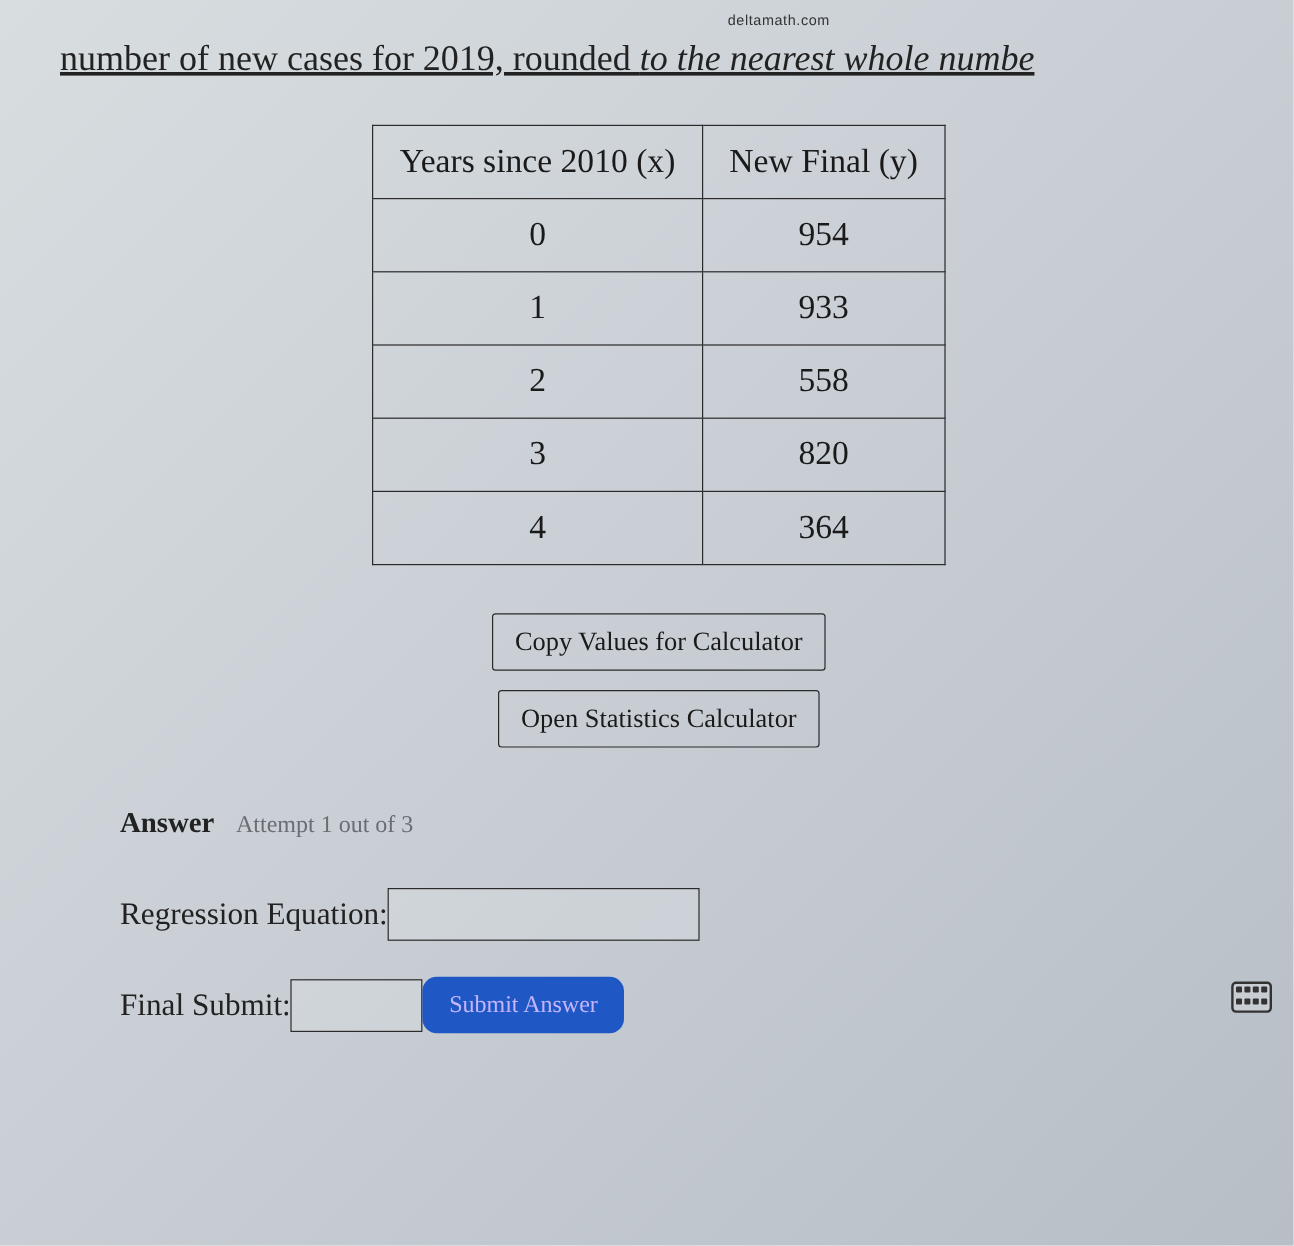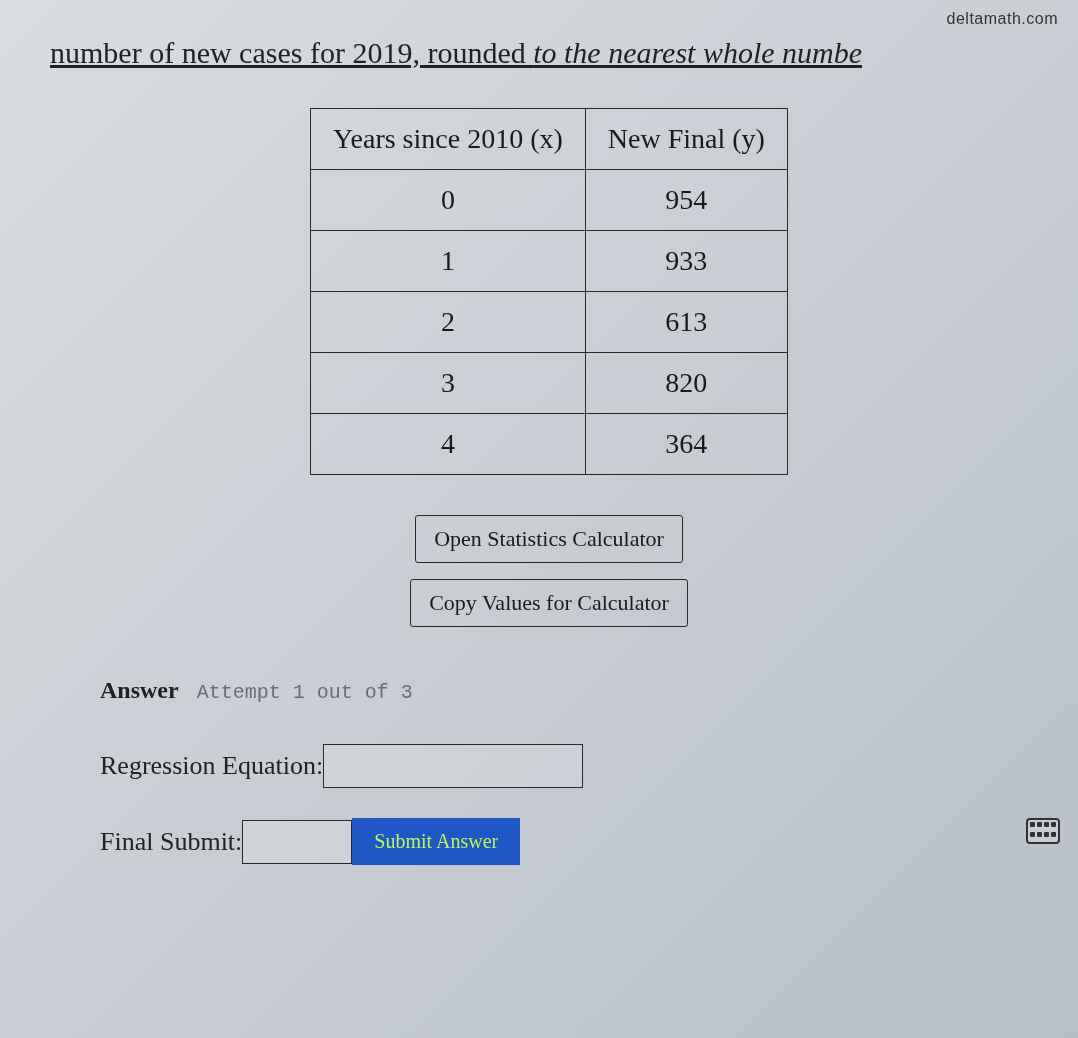--- a/index.html
+++ b/index.html
@@ -11,23 +11,23 @@
     width: 1078px;
     height: 1038px;
     overflow: hidden;
     color: #1a1a1a;
   }
   .page {
     padding: 10px 20px 30px 40px;
   }
   .url-fragment {
     font-family: Arial, sans-serif;
-    font-size: 16px;
+    font-size: 12px;
     color: #333;
-    text-align: right;
+    text-align: center;
     margin-left: 200px;
     margin-bottom: 8px;
     letter-spacing: 0.5px;
   }
   .prompt-text {
     font-size: 30px;
     color: #222;
     margin: 0 0 30px 10px;
     white-space: nowrap;
     text-decoration: underline;
@@ -76,21 +76,21 @@
     margin: 30px 0 40px 60px;
     text-align: center;
   }
   .answer-label {
     font-family: Georgia, serif;
     font-size: 24px;
     font-weight: 700;
     color: #222;
   }
   .attempt-text {
-    font-family: Liberation Mono, monospace;
+    font-family: Liberation Serif, serif;
     font-size: 20px;
     color: #6a6e74;
   }
   .kbd-icon {
     position: absolute;
     right: 18px;
     top: 818px;
     width: 34px;
     height: 26px;
     border: 2px solid #333;
@@ -119,26 +119,26 @@
     background: rgba(255,255,255,0.15);
     height: 44px;
     font-size: 20px;
     padding: 4px 8px;
     font-family: Georgia, serif;
   }
   .input-wide { width: 260px; }
   .input-small { width: 110px; }
   .submit-btn {
     background: #1f57c4;
-    color: #bef264;
+    color: #c4b5fd;
     border: none;
     font-family: Georgia, serif;
     font-size: 20px;
     padding: 12px 22px;
-    border-radius: 0;
+    border-radius: 12px;
     cursor: pointer;
   }
 </style>
 </head>
 <body>
 
 <div class="page">
   <div class="url-fragment">deltamath.com</div>
 
   <div class="prompt-text">
@@ -155,37 +155,37 @@
       <tr>
         <td>0</td>
         <td>954</td>
       </tr>
       <tr>
         <td>1</td>
         <td>933</td>
       </tr>
       <tr>
         <td>2</td>
-        <td>613</td>
+        <td>558</td>
       </tr>
       <tr>
         <td>3</td>
         <td>820</td>
       </tr>
       <tr>
         <td>4</td>
         <td>364</td>
       </tr>
     </tbody>
       </table>
   </div>
 
   <div class="btn-col">
+    <button class="outline-btn">Copy Values for Calculator</button>
     <button class="outline-btn">Open Statistics Calculator</button>
-    <button class="outline-btn">Copy Values for Calculator</button>
   </div>
 
   <div class="answer-row">
     <span class="answer-label">Answer</span>
     <span class="attempt-text">Attempt 1 out of 3</span>
   </div>
 
   <div class="field-row">
     <span class="field-label">Regression Equation:</span>
     <input class="text-input input-wide" type="text" value="" style="">

